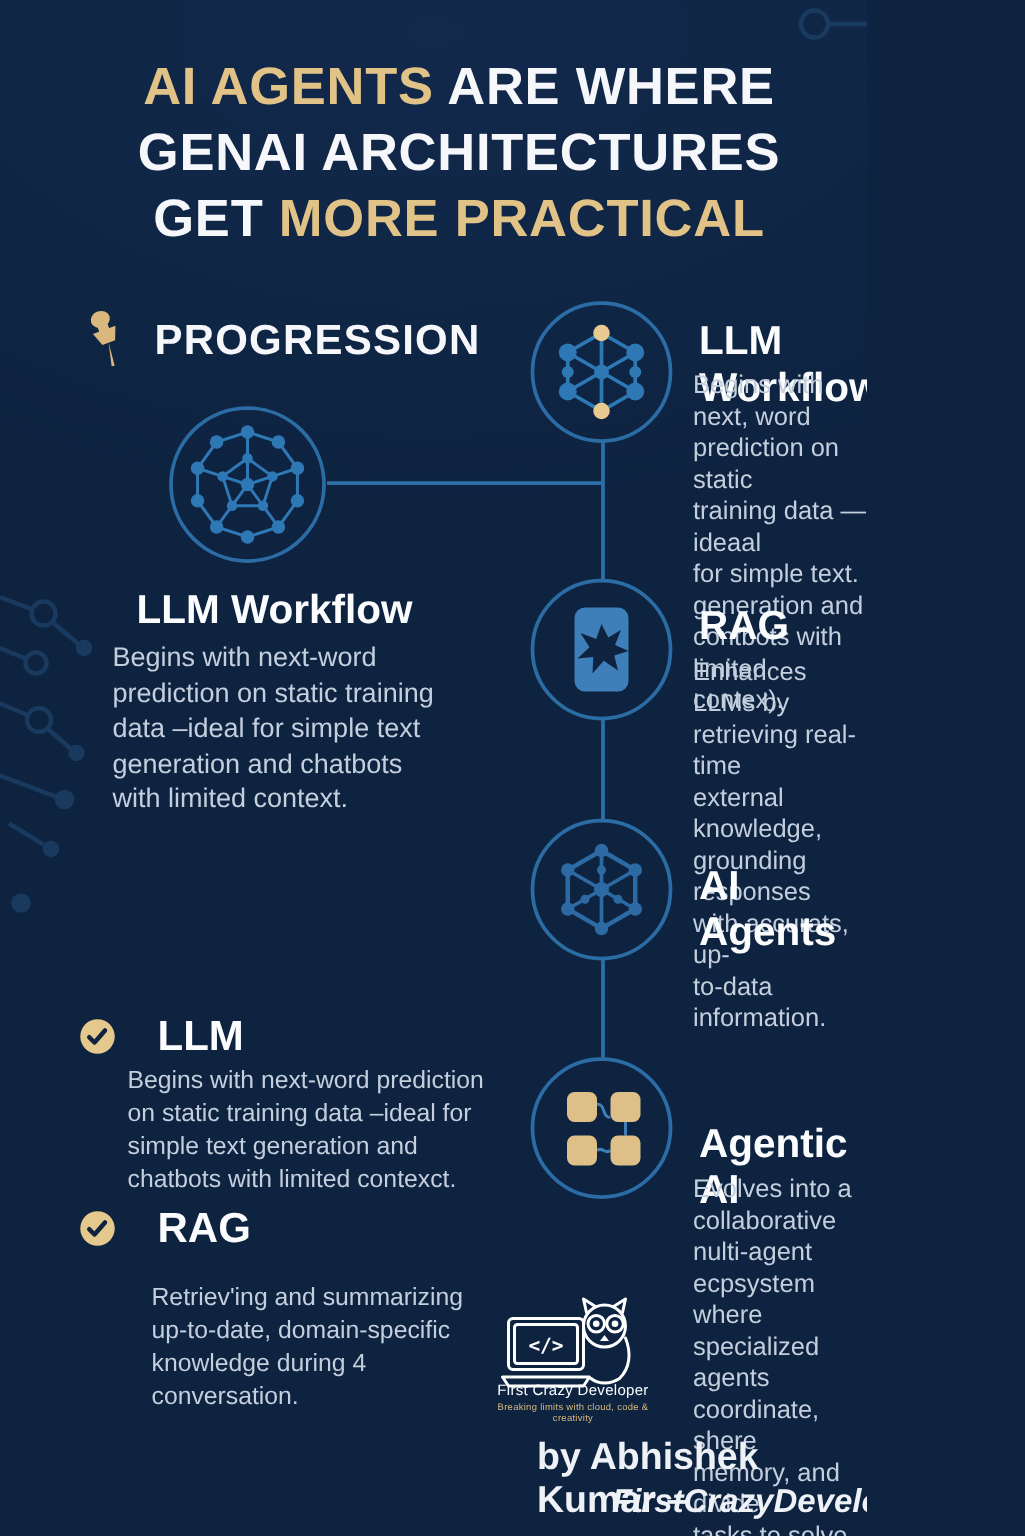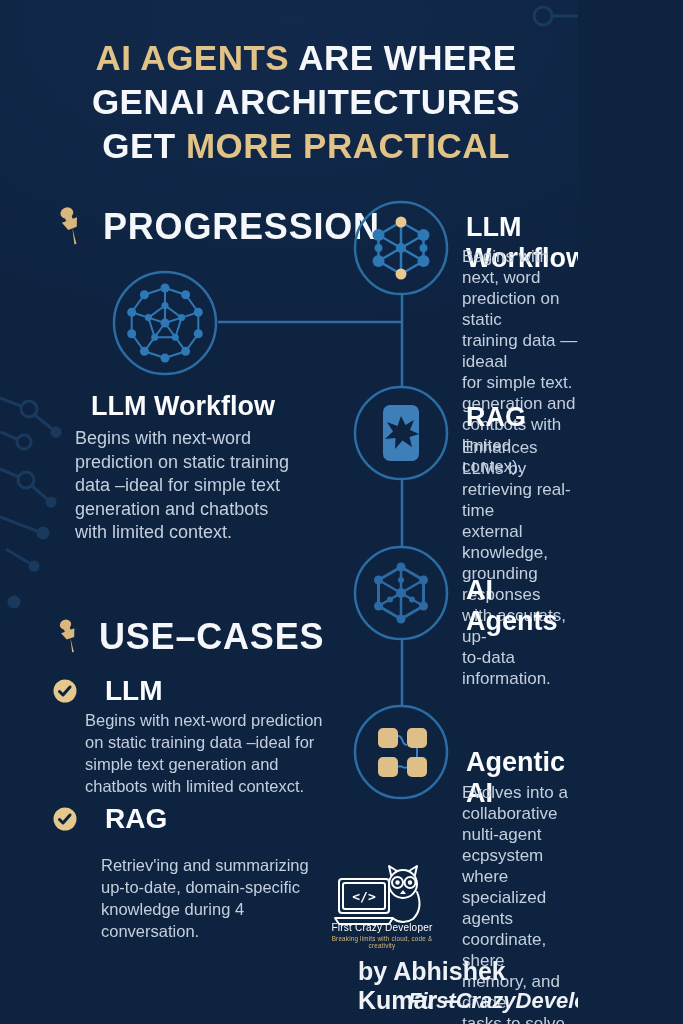--- a/index.html
+++ b/index.html
@@ -8,21 +8,21 @@
     background:radial-gradient(900px 520px at 50% 2%, #12294c 0%, #0d2340 62%);
     font-family:"Liberation Sans","DejaVu Sans",sans-serif;
   }
   .abs{position:absolute;}
   .gold{color:#e2c387;}
   
   #title{left:0;top:36px;width:612px;text-align:center;font-weight:700;
          font-size:35px;line-height:44px;color:#f5f7fa;letter-spacing:.5px;}
   
   .sec-head{display:flex;align-items:center;gap:14px;}
-  .sec-head h2{margin:0;font-size:36px;font-weight:700;color:#f5f7fa;letter-spacing:.8px;}
+  .sec-head h2{margin:0;font-size:28px;font-weight:700;color:#f5f7fa;letter-spacing:.8px;}
   #prog-head{left:55px;top:204px;}
   #uc-head{left:55px;top:616px;}
   
   .h3{margin:4px;font-weight:700;color:#fbfcfe;}
   #lw-title{left:87px;top:387px;font-size:27px;}
   .desc{color:#c4cfdd;white-space:pre-line;}
   #lw-desc{left:75px;top:427px;font-size:18px;line-height:23.5px;}
   
   .uc-row{display:flex;align-items:center;gap:23px;}
   #uc1-row{left:52px;top:671px;}
@@ -141,31 +141,20 @@
     </g>
   </svg>
 
   <h3 id="lw-title" class="abs h3">LLM Workflow</h3>
   <p id="lw-desc" class="abs desc" style="margin:0;">Begins with next-word
 prediction on static training
 data –ideal for simple text
 generation and chatbots
 with limited context.</p>
 
-  <div id="uc-head" class="abs sec-head">
-    <svg width="30" height="42" viewBox="0 0 34 46">
-      <g transform="rotate(-20 17 23)" fill="#d9b87d">
-        <ellipse cx="17" cy="8" rx="6.5" ry="5.5"></ellipse>
-        <rect x="13.5" y="12" width="7" height="4"></rect>
-        <path d="M9,15.5 L25,15.5 L21.5,24.5 L12.5,24.5 Z"></path>
-        <path d="M17,24 L13.4,40 L15.4,40.4 Z"></path>
-      </g>
-    </svg>
-    <h2>USE–CASES</h2>
-  </div>
 
   <div id="uc1-row" class="abs uc-row">
     <svg width="26" height="26" viewBox="0 0 26 26">
       <circle cx="13" cy="13" r="11.5" fill="#e5c88c"></circle>
       <path d="M7.5,13.5 l3.5,3.5 l7,-8" stroke="#0d2340" stroke-width="3" fill="none" stroke-linecap="round" stroke-linejoin="round"></path>
     </svg>
     <h3 class="h3">LLM</h3>
   </div>
   <p id="uc1-desc" class="abs desc uc-desc" style="margin:0;">Begins with next-word prediction
 on static training data –ideal for

